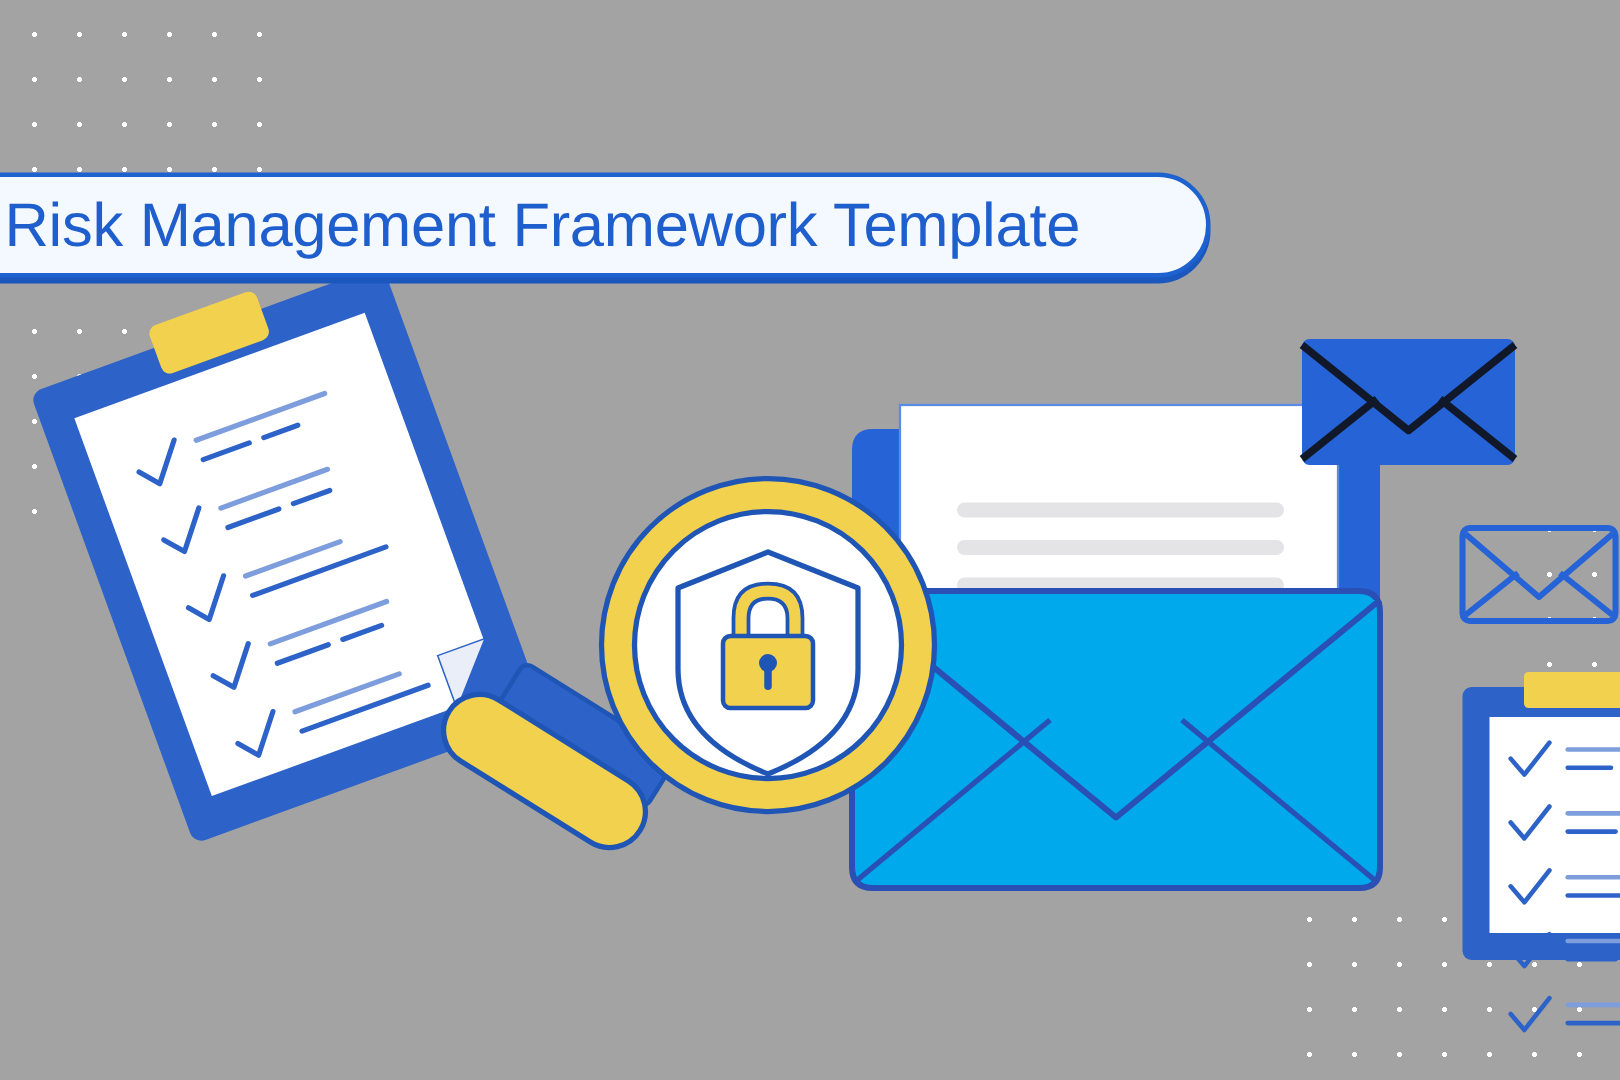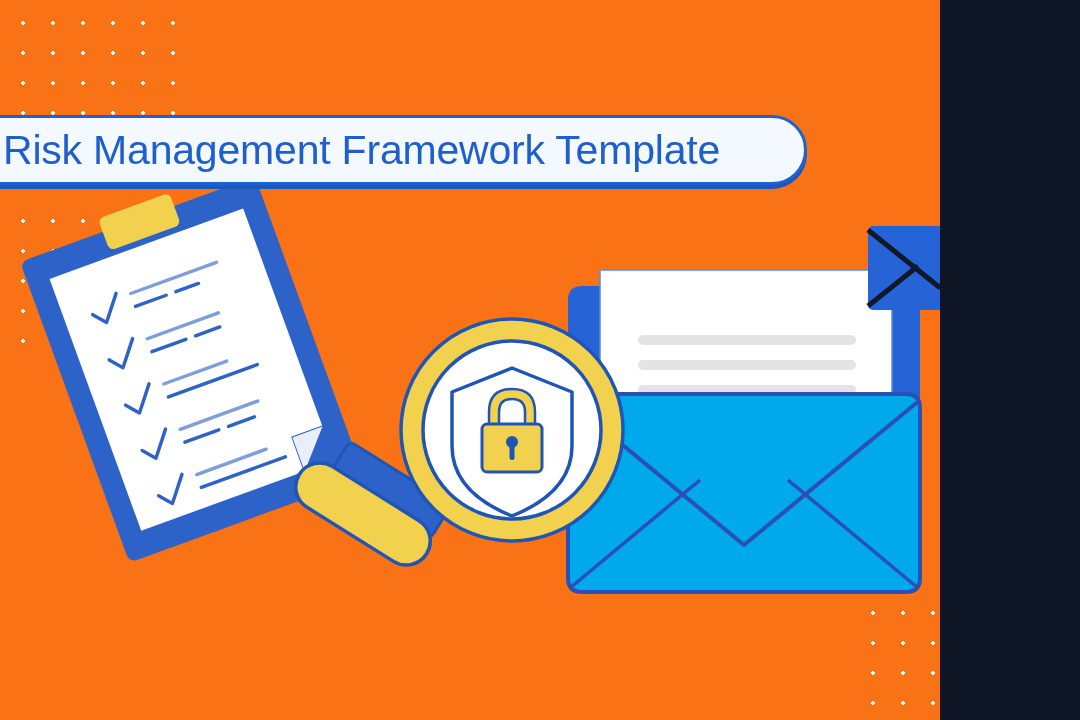--- a/index.html
+++ b/index.html
@@ -2,24 +2,24 @@
 <html><head>
 <meta charset="utf-8">
 <style>
   html, body {
     margin: 0;
     padding: 0;
     background: #0e1626;
   }
   #stage {
     position: relative;
-    width: 940px;
+    width: 1080px;
     height: 720px;
     overflow: hidden;
-    background: #f97316;
+    background: #a3a3a3;
     font-family: "Liberation Sans", sans-serif;
   }
 
   
   .dotgrid {
     position: absolute;
     background-image: radial-gradient(#ffffff 1.6px, rgba(255,255,255,0) 1.7px);
     background-size: 30px 30px;
     background-position: 8px 8px;
     pointer-events: none;

